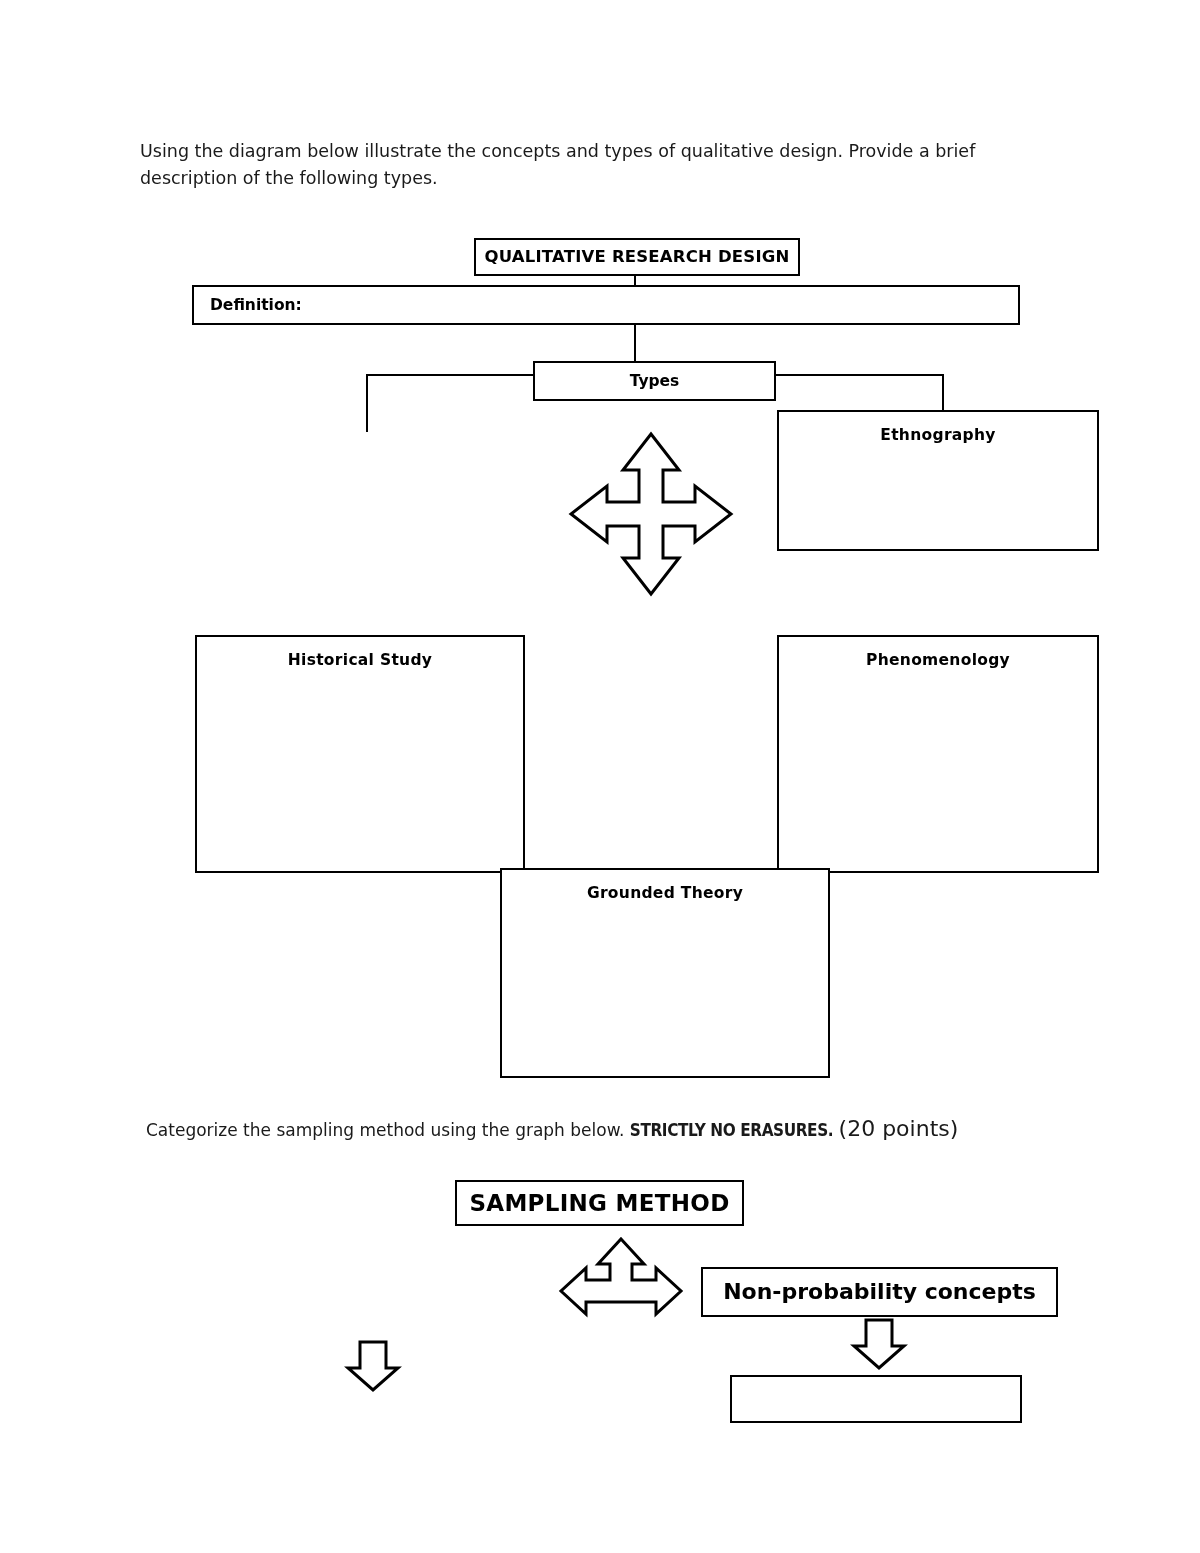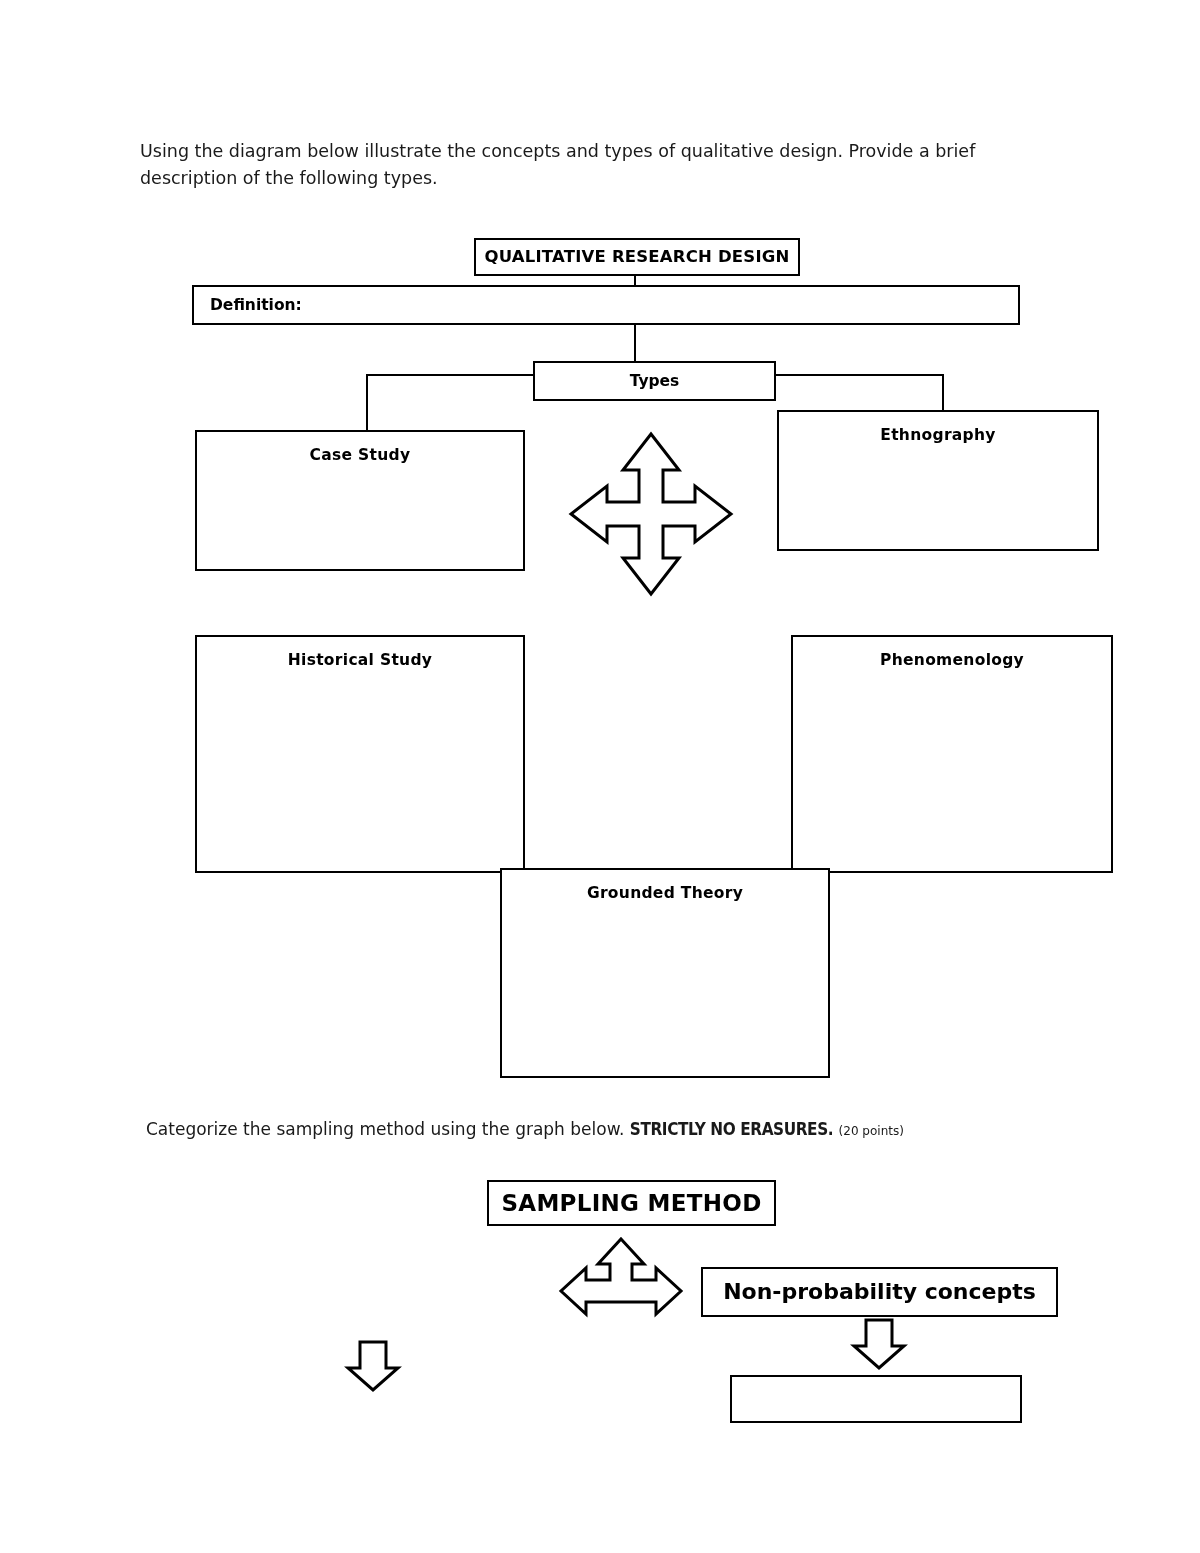--- a/index.html
+++ b/index.html
@@ -74,21 +74,21 @@
   }
   #types-box .box-label {
     font-size: 15.5px;
     line-height: 36px;
   }
 
   
   #case-study-box { left: 195px; top: 430px; width: 330px; height: 141px; }
   #ethnography-box { left: 777px; top: 410px; width: 322px; height: 141px; }
   #historical-box { left: 195px; top: 635px; width: 330px; height: 238px; }
-  #phenomenology-box { left: 777px; top: 635px; width: 322px; height: 238px; margin-left: 14px; }
+  #phenomenology-box { left: 777px; top: 635px; width: 322px; height: 238px; }
   #grounded-box { left: 500px; top: 868px; width: 330px; height: 210px; }
 
   .content-box .box-label {
     font-size: 15.5px;
     padding-top: 14px;
     letter-spacing: 0.3px;
   }
 
   
   .vline { background: #000; width: 2px; }
@@ -103,25 +103,25 @@
     line-height: 24px;
     color: #1a1a1a;
   }
   .section2-text .strict {
     font-weight: bold;
     font-family: "DejaVu Sans Condensed", "Liberation Sans", sans-serif;
     font-stretch: condensed;
     font-size: 17px;
     letter-spacing: -0.4px;
   }
-  .section2-text .pts { font-size: 12px; }
+  .section2-text .pts { font-size: 22px; }
 
   
   #sampling-title-box {
-    left: 455px; top: 1180px; width: 289px; height: 46px; margin-left: 32px;
+    left: 455px; top: 1180px; width: 289px; height: 46px;
   }
   #sampling-title-box .box-label {
     font-size: 23px;
     line-height: 42px;
     letter-spacing: 0.3px;
   }
 
   #probability-box {
     left: 225px; top: 1288px; width: 295px; height: 47px;
   }
@@ -166,23 +166,20 @@
   </div>
 
   <div class="abs box" id="definition-box">
     <div class="dlabel">Definition:</div>
   </div>
 
   <div class="abs box" id="types-box">
     <div class="box-label">Types</div>
   </div>
 
-  <div class="abs box content-box" id="case-study-box">
-    <div class="box-label">Case Study</div>
-  </div>
 
   <div class="abs box content-box" id="ethnography-box">
     <div class="box-label">Ethnography</div>
   </div>
 
   <div class="abs box content-box" id="historical-box">
     <div class="box-label">Historical Study</div>
   </div>
 
   <div class="abs box content-box" id="phenomenology-box">

